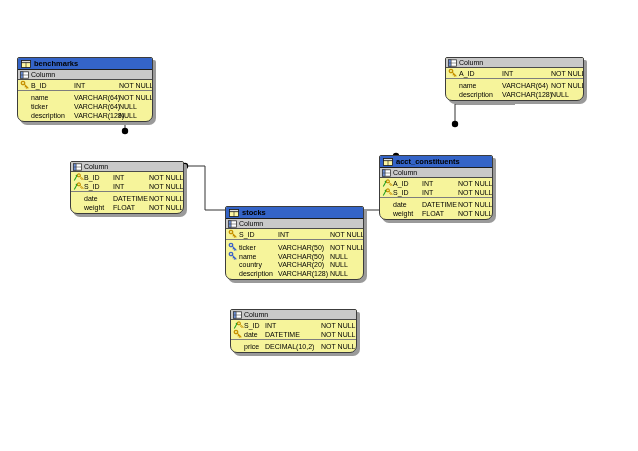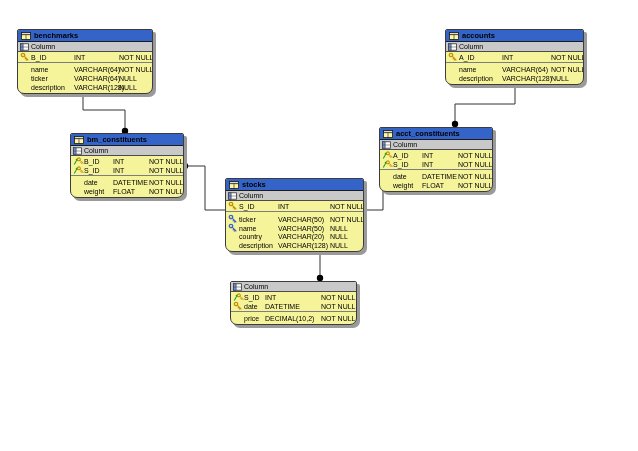--- a/index.html
+++ b/index.html
@@ -8,21 +8,21 @@
   #connectors{position:absolute;left:0;top:0;width:638px;height:451px;z-index:1;}
 
   .db-table{
     position:absolute;z-index:2;
     background:var(--body,#F6F49B);
     border:1px solid #3c3c3c;
     border-radius:2px 2px 7px 7px;
     box-shadow:3px 3px 0 var(--shadow,#9a9a9a);
     padding-bottom:1px;
     overflow:hidden;
-    font-size:7px;color:#000;
+    font-size:7px;color:#000;margin-top:28px;
   }
   .tbl-header{
     height:11px;background:var(--header,#3464C8);
     display:flex;align-items:center;gap:3px;padding-left:3px;
     border-bottom:1px solid #1c1c1c;
   }
   .htitle{font-size:7.5px;font-weight:bold;color:#000;white-space:nowrap;letter-spacing:0;}
   .tbl-colrow{
     height:9px;background:var(--subheader,#C9C9C9);
     display:flex;align-items:center;gap:2px;padding-left:2px;
@@ -117,30 +117,20 @@
         </div>
         <div class="row">
           <span class="cell icon"></span>
           <span class="cell cname">description</span>
           <span class="cell ctype">VARCHAR(128)</span>
           <span class="cell cnull">NULL</span>
         </div>
       </div>
   </div>
     <div class="db-table t-accounts">
-    <div class="tbl-header">
-      <span class="hicon">
-          <svg width="10" height="8" viewBox="0 0 10 8">
-            <rect x="0.5" y="0.5" width="9" height="7" fill="#FDF6A3" stroke="#1a1a1a" stroke-width="0.8"></rect>
-            <rect x="0.5" y="0.5" width="9" height="2.2" fill="#DCDCDC" stroke="#1a1a1a" stroke-width="0.8"></rect>
-            <line x1="5" y1="2.7" x2="5" y2="7.5" stroke="#1a1a1a" stroke-width="0.6"></line>
-          </svg>
-        </span>
-      <span class="htitle">accounts</span>
-    </div>
     <div class="tbl-colrow">
       <span class="cicon">
           <svg width="9" height="8" viewBox="0 0 9 8">
             <rect x="0.5" y="0.8" width="8" height="6.4" fill="#ffffff" stroke="#333" stroke-width="0.8"></rect>
             <rect x="0.5" y="0.8" width="2.6" height="6.4" fill="#6C8FD6" stroke="#333" stroke-width="0.6"></rect>
             <line x1="0.5" y1="4" x2="8.5" y2="4" stroke="#333" stroke-width="0.5"></line>
           </svg>
         </span>
       <span class="clabel">Column</span>
     </div>
@@ -169,30 +159,20 @@
         </div>
         <div class="row">
           <span class="cell icon"></span>
           <span class="cell cname">description</span>
           <span class="cell ctype">VARCHAR(128)</span>
           <span class="cell cnull">NULL</span>
         </div>
       </div>
   </div>
     <div class="db-table t-bm_constituents">
-    <div class="tbl-header">
-      <span class="hicon">
-          <svg width="10" height="8" viewBox="0 0 10 8">
-            <rect x="0.5" y="0.5" width="9" height="7" fill="#FDF6A3" stroke="#1a1a1a" stroke-width="0.8"></rect>
-            <rect x="0.5" y="0.5" width="9" height="2.2" fill="#DCDCDC" stroke="#1a1a1a" stroke-width="0.8"></rect>
-            <line x1="5" y1="2.7" x2="5" y2="7.5" stroke="#1a1a1a" stroke-width="0.6"></line>
-          </svg>
-        </span>
-      <span class="htitle">bm_constituents</span>
-    </div>
     <div class="tbl-colrow">
       <span class="cicon">
           <svg width="9" height="8" viewBox="0 0 9 8">
             <rect x="0.5" y="0.8" width="8" height="6.4" fill="#ffffff" stroke="#333" stroke-width="0.8"></rect>
             <rect x="0.5" y="0.8" width="2.6" height="6.4" fill="#6C8FD6" stroke="#333" stroke-width="0.6"></rect>
             <line x1="0.5" y1="4" x2="8.5" y2="4" stroke="#333" stroke-width="0.5"></line>
           </svg>
         </span>
       <span class="clabel">Column</span>
     </div>

